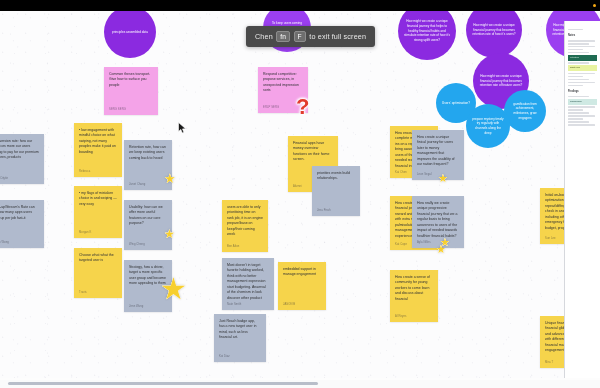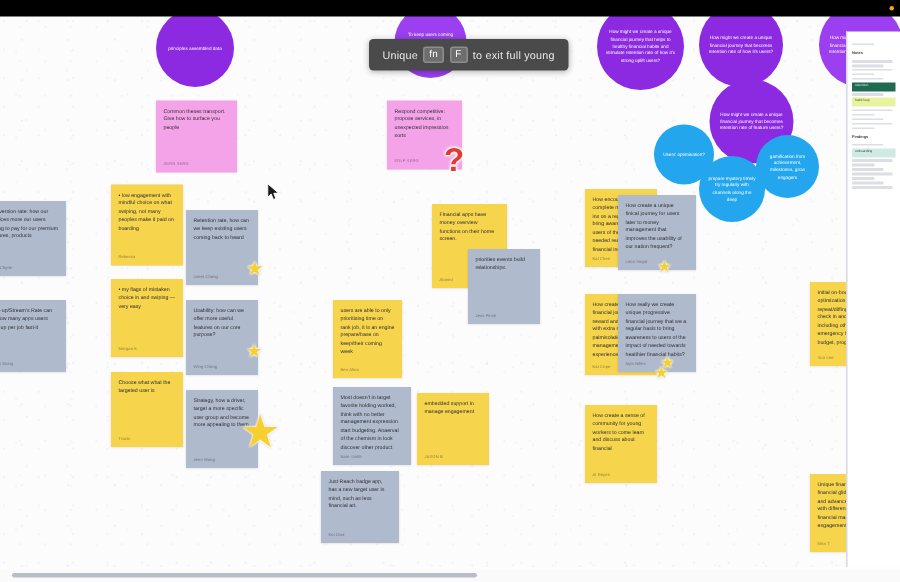--- a/index.html
+++ b/index.html
@@ -293,24 +293,24 @@
       </div>
 
     <div class="qmark" id="qmark" style="left: 296px; top: 86px; font-size: 22px;">?</div>
   </div>
 
   <div id="topbar">
     <span class="dot"></span>
   </div>
 
   <div id="fs-toast">
-    <span>Unique</span>
+    <span>Chen</span>
     <span class="kbd">fn</span>
     <span class="kbd">F</span>
-    <span>to exit full young</span>
+    <span>to exit full screen</span>
   </div>
 
   <div id="hscroll">
     <div class="thumb"></div>
   </div>
 
   <svg id="cursor" width="9" height="12" viewBox="0 0 9 12" style="left: 178px; top: 122px;">
     <path d="M0.5 0.5 L0.5 9.5 L2.8 7.4 L4.3 11 L5.9 10.3 L4.5 6.9 L7.6 6.7 Z" fill="#1b1b1b" stroke="#ffffff" stroke-width="0.6"></path>
   </svg>
 

